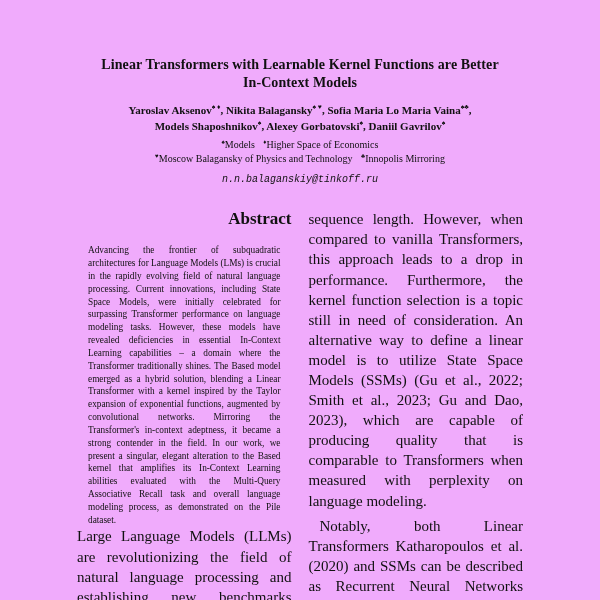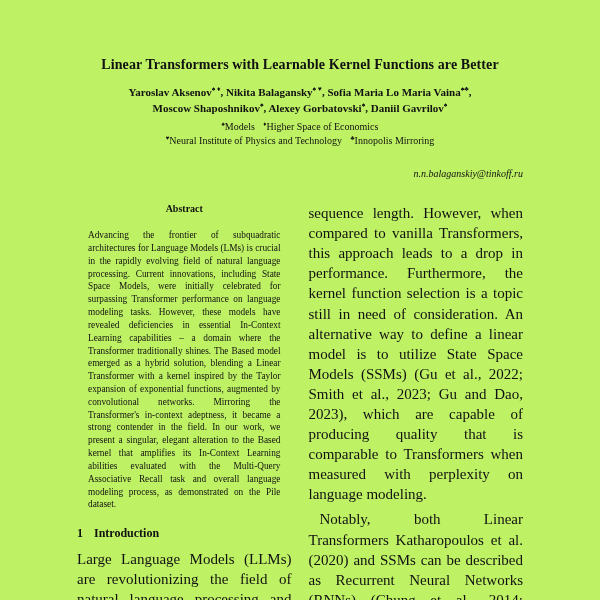--- a/index.html
+++ b/index.html
@@ -6,90 +6,88 @@
   html, body { background:#ffffff; }
   body {
     width:600px; height:600px; overflow:hidden;
     font-family:"Liberation Serif", serif;
     color:#111;
   }
   .page {
     width:600px; height:600px;
     padding:56px 77px 0 77px;
     overflow:hidden;
-    background:#bef264;
+    background:#f0abfc;
   }
   .title { font-size:14px; font-weight:bold; text-align:center; line-height:1.3; letter-spacing:0.1px; }
   .title-line { display:block; }
   .authors { text-align:center; font-weight:bold; font-size:11px; line-height:1.45; margin-top:11px; }
   .author-line { display:block; }
   sup { font-size:0.62em; line-height:0; vertical-align:super; }
   .affiliations { text-align:center; font-size:10px; line-height:1.4; margin-top:3px; }
   .affil-line { display:block; }
   .affil-item { margin:0 3px; }
-  .email { text-align:right; font-style:italic; font-size:10px; margin-top:20px; }
+  .email { text-align:center; font-style:italic; font-size:10px; margin-top:8px;font-family:Liberation Mono, monospace; }
   .columns { display:flex; gap:17px; margin-top:24px; align-items:flex-start; }
   .col { width:215px; }
-  .abstract-heading { text-align:center; font-size:10px; font-weight:bold; margin-bottom:9px; }
+  .abstract-heading { text-align:right; font-size:17px; font-weight:bold; margin-bottom:9px; }
   .abstract-text {
     font-size:9.3px; line-height:1.38; text-align:justify;
     padding:0 11px;
     margin-top:15px;
   }
   .section-heading { font-size:12px; font-weight:bold; margin-top:15px; margin-bottom:8px; }
   .sec-num { margin-right:11px; }
   .body-text { font-size:15px; line-height:1.34; text-align:justify; }
   .para-indent { text-indent:11px; margin-top:5px; }
 </style>
 </head>
 <body>
 
 <div class="page">
 
   <header>
     <h1 class="title">
       <span class="title-line">Linear Transformers with Learnable Kernel Functions are Better</span>
+      <span class="title-line">In-Context Models</span>
     </h1>
 
     <div class="authors">
       <span class="author-line">
         <span>Yaroslav Aksenov</span><sup>♠ ♦</sup><span>, </span>
         <span>Nikita Balagansky</span><sup>♠ ♥</sup><span>, </span>
         <span>Sofia Maria Lo Maria Vaina</span><sup>♠♣</sup><span>,</span>
       </span>
       <span class="author-line">
-        <span>Moscow Shaposhnikov</span><sup>♠</sup><span>, </span>
+        <span>Models Shaposhnikov</span><sup>♠</sup><span>, </span>
         <span>Alexey Gorbatovski</span><sup>♠</sup><span>, </span>
         <span>Daniil Gavrilov</span><sup>♠</sup>
       </span>
     </div>
 
     <div class="affiliations">
       <span class="affil-line">
         <span class="affil-item"><sup>♠</sup><span>Models</span></span>
         <span class="affil-item"><sup>♦</sup><span>Higher Space of Economics</span></span>
       </span>
       <span class="affil-line">
-        <span class="affil-item"><sup>♥</sup><span>Neural Institute of Physics and Technology</span></span>
+        <span class="affil-item"><sup>♥</sup><span>Moscow Balagansky of Physics and Technology</span></span>
         <span class="affil-item"><sup>♣</sup><span>Innopolis Mirroring</span></span>
       </span>
     </div>
 
     <div class="email">n.n.balaganskiy@tinkoff.ru</div>
   </header>
 
   <div class="columns">
 
     <div class="col col-left">
       <h2 class="abstract-heading">Abstract</h2>
       <p class="abstract-text">Advancing the frontier of subquadratic architectures for Language Models (LMs) is crucial in the rapidly evolving field of natural language processing. Current innovations, including State Space Models, were initially celebrated for surpassing Transformer performance on language modeling tasks. However, these models have revealed deficiencies in essential In-Context Learning capabilities – a domain where the Transformer traditionally shines. The Based model emerged as a hybrid solution, blending a Linear Transformer with a kernel inspired by the Taylor expansion of exponential functions, augmented by convolutional networks. Mirroring the Transformer's in-context adeptness, it became a strong contender in the field. In our work, we present a singular, elegant alteration to the Based kernel that amplifies its In-Context Learning abilities evaluated with the Multi-Query Associative Recall task and overall language modeling process, as demonstrated on the Pile dataset.</p>
 
-      <h2 class="section-heading">
-        <span class="sec-num">1</span><span>Introduction</span>
-      </h2>
       <p class="body-text">Large Language Models (LLMs) are revolutionizing the field of natural language processing and establishing new benchmarks across various tasks (Touvron et al., 2023; Jiang et al., 2023). Nevertheless, despite their triumphs, most of these models are built on Transformer frameworks that employ</p>
     </div>
 
     <div class="col col-right">
       <p class="body-text">sequence length. However, when compared to vanilla Transformers, this approach leads to a drop in performance. Furthermore, the kernel function selection is a topic still in need of consideration. An alternative way to define a linear model is to utilize State Space Models (SSMs) (Gu et al., 2022; Smith et al., 2023; Gu and Dao, 2023), which are capable of producing quality that is comparable to Transformers when measured with perplexity on language modeling.</p>
       <p class="body-text para-indent">Notably, both Linear Transformers Katharopoulos et al. (2020) and SSMs can be described as Recurrent Neural Networks (RNNs) (Chung et al., 2014; Hochreiter and Schmidhuber, 1997), which have their limitations when it comes to managing lengthy dependencies within texts since memory capacity can be overrun as the volume of information increases. Additionally, while the hidden state of RNNs is larger for Linear Transformers than for SSMs, the latter showed higher text modeling quality. The introduction of the Based model (Arora et al., 2024) attempted to address the abovementioned challenges by utilizing a hybrid architecture (Fu et al., 2023a) based on a Linear Transformer with a novel kernel function derived from a Taylor expansion of an exponential function. Arora et al. (2024) demonstrated that the Based model was less prone to performance issues when working with longer content than other models when assessed on</p>
     </div>
 
   </div>
 </div>

